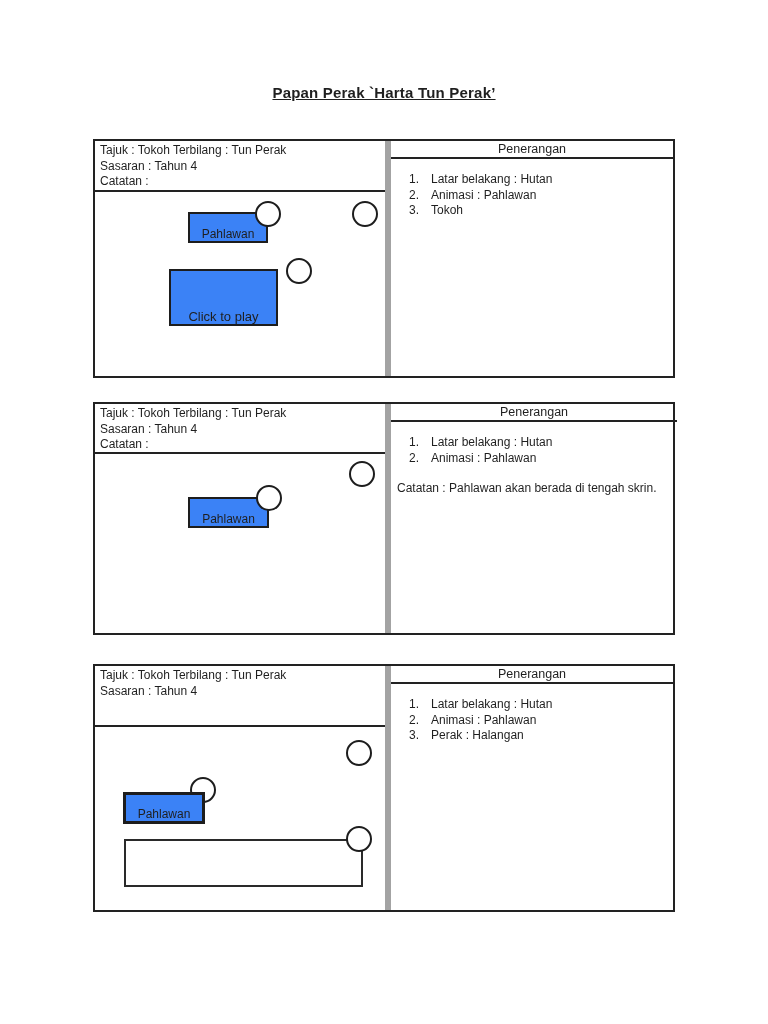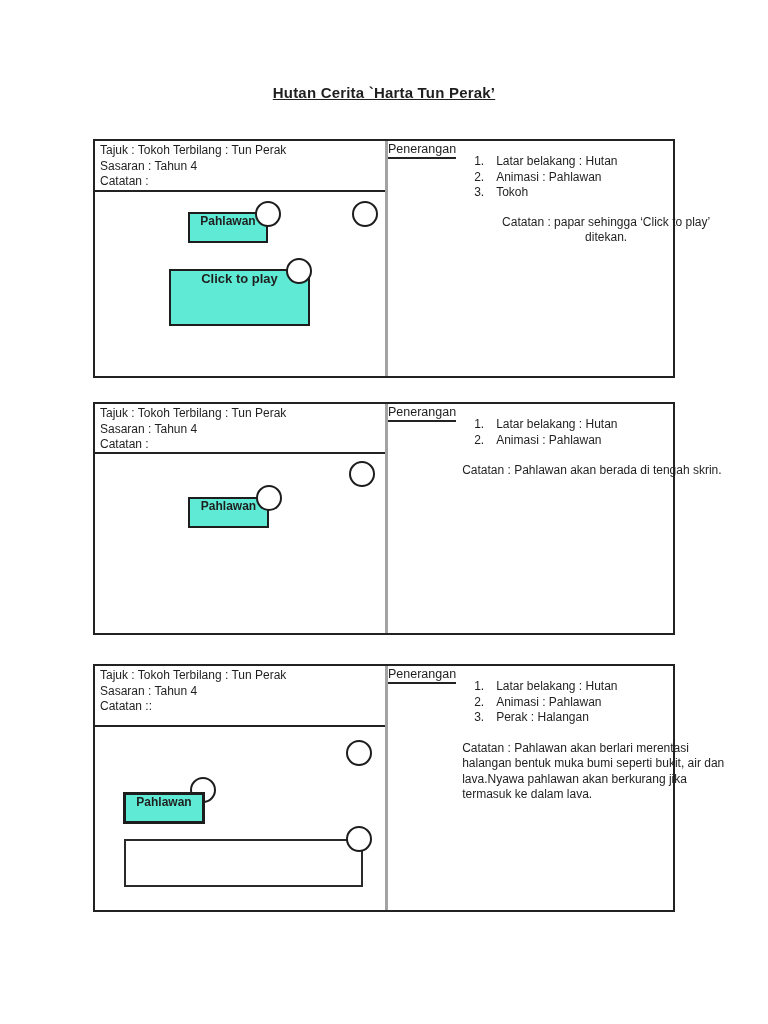--- a/index.html
+++ b/index.html
@@ -26,25 +26,25 @@
     box-sizing:border-box;
     display:flex;
     background:#ffffff;
   }
   .panel-1{top:139px;height:239px;}
   .panel-2{top:402px;height:233px;}
   .panel-3{top:664px;height:248px;}
 
   .cell-left{
     width:290px;min-width:290px;
-    border-right:3px solid #a3a3a3;
+    border-right:6px solid #a3a3a3;
     box-sizing:content-box;
     display:flex;flex-direction:column;
   }
-  .cell-right{flex:1;display:flex;}
+  .cell-right{flex:1;display:flex;flex-direction:column;}
 
   .hdr{
     box-sizing:border-box;
     border-bottom:2px solid #222222;
     padding:2px 4px 0 5px;
     font-size:12px;line-height:15.5px;
   }
   .panel-1 .hdr{height:51px;}
   .panel-2 .hdr{height:50px;}
   .panel-3 .hdr{height:61px;}
@@ -69,23 +69,23 @@
     text-align:center;padding-left:0;
   }
   .note-wide{width:276px;}
 
   
   .sketch{position:relative;flex:1;overflow:hidden;}
   .sk-box{
     position:absolute;
     box-sizing:border-box;
     border:2px solid #1d1d1d;
-    background:#5eead4;
-    display:flex;align-items:flex-start;justify-content:center;
-    font-weight:bold;font-size:12px;
+    background:#3b82f6;
+    display:flex;align-items:flex-end;justify-content:center;
+    font-weight:normal;font-size:12px;
     z-index:2;
   }
   .sk-box-thick{border-width:3px;}
   .sk-rect{
     position:absolute;
     box-sizing:border-box;
     border:2px solid #2a2a2a;
     background:#ffffff;
     z-index:1;
   }
@@ -95,57 +95,56 @@
     border:2px solid #1d1d1d;border-radius:50%;
     background:#ffffff;
   }
   .z-top{z-index:3;}
   .z-under{z-index:1;}
   .btn-label{font-size:13px;}
 </style>
 </head>
 <body>
 
-<div class="page-title">Hutan Cerita `Harta Tun Perak’</div>
+<div class="page-title">Papan Perak `Harta Tun Perak’</div>
 
 <div class="panel panel-1">
   <div class="cell-left">
     <div class="hdr">
       <div>Tajuk : Tokoh Terbilang : Tun Perak</div>
       <div>Sasaran : Tahun 4</div>
       <div>Catatan :</div>
     </div>
     <div class="sketch">
       <div class="sk-box" style="left:93px;top:20px;width:80px;height:31px;">
         <span>Pahlawan</span>
       </div>
       <div class="sk-circle z-top" style="left:160px;top:9px;"></div>
       <div class="sk-circle" style="left:257px;top:9px;"></div>
-      <div class="sk-box" style="left:74px;top:77px;width:141px;height:57px;">
+      <div class="sk-box" style="left:74px;top:77px;width:109px;height:57px;">
         <span class="btn-label">Click to play</span>
       </div>
       <div class="sk-circle z-top" style="left:191px;top:66px;"></div>
     </div>
   </div>
   <div class="cell-right">
     <div class="pen-hdr">Penerangan</div>
     <div class="pen-body">
       <div class="list-row">
         <span class="list-num">1.</span>
         <span>Latar belakang : Hutan</span>
       </div>
       <div class="list-row">
         <span class="list-num">2.</span>
         <span>Animasi : Pahlawan</span>
       </div>
       <div class="list-row">
         <span class="list-num">3.</span>
         <span>Tokoh</span>
       </div>
-      <div class="note note-centered">Catatan : papar sehingga ‘Click to play’ ditekan.</div>
     </div>
   </div>
 </div>
 
 <div class="panel panel-2">
   <div class="cell-left">
     <div class="hdr">
       <div>Tajuk : Tokoh Terbilang : Tun Perak</div>
       <div>Sasaran : Tahun 4</div>
       <div>Catatan :</div>
@@ -172,21 +171,20 @@
       <div class="note note-wide">Catatan : Pahlawan akan berada di tengah skrin.</div>
     </div>
   </div>
 </div>
 
 <div class="panel panel-3">
   <div class="cell-left">
     <div class="hdr">
       <div>Tajuk : Tokoh Terbilang : Tun Perak</div>
       <div>Sasaran : Tahun 4</div>
-      <div>Catatan ::</div>
     </div>
     <div class="sketch">
       <div class="sk-circle" style="left:251px;top:13px;"></div>
       <div class="sk-circle z-under" style="left:95px;top:50px;"></div>
       <div class="sk-box sk-box-thick" style="left:28px;top:65px;width:82px;height:32px;">
         <span>Pahlawan</span>
       </div>
       <div class="sk-rect" style="left:29px;top:112px;width:239px;height:48px;"></div>
       <div class="sk-circle z-top" style="left:251px;top:99px;"></div>
     </div>
@@ -199,16 +197,15 @@
         <span>Latar belakang : Hutan</span>
       </div>
       <div class="list-row">
         <span class="list-num">2.</span>
         <span>Animasi : Pahlawan</span>
       </div>
       <div class="list-row">
         <span class="list-num">3.</span>
         <span>Perak : Halangan</span>
       </div>
-      <div class="note note-wide">Catatan : Pahlawan akan berlari merentasi halangan bentuk muka bumi seperti bukit, air dan lava.Nyawa pahlawan akan berkurang jika termasuk ke dalam lava.</div>
     </div>
   </div>
 </div>
 
 </body></html>

